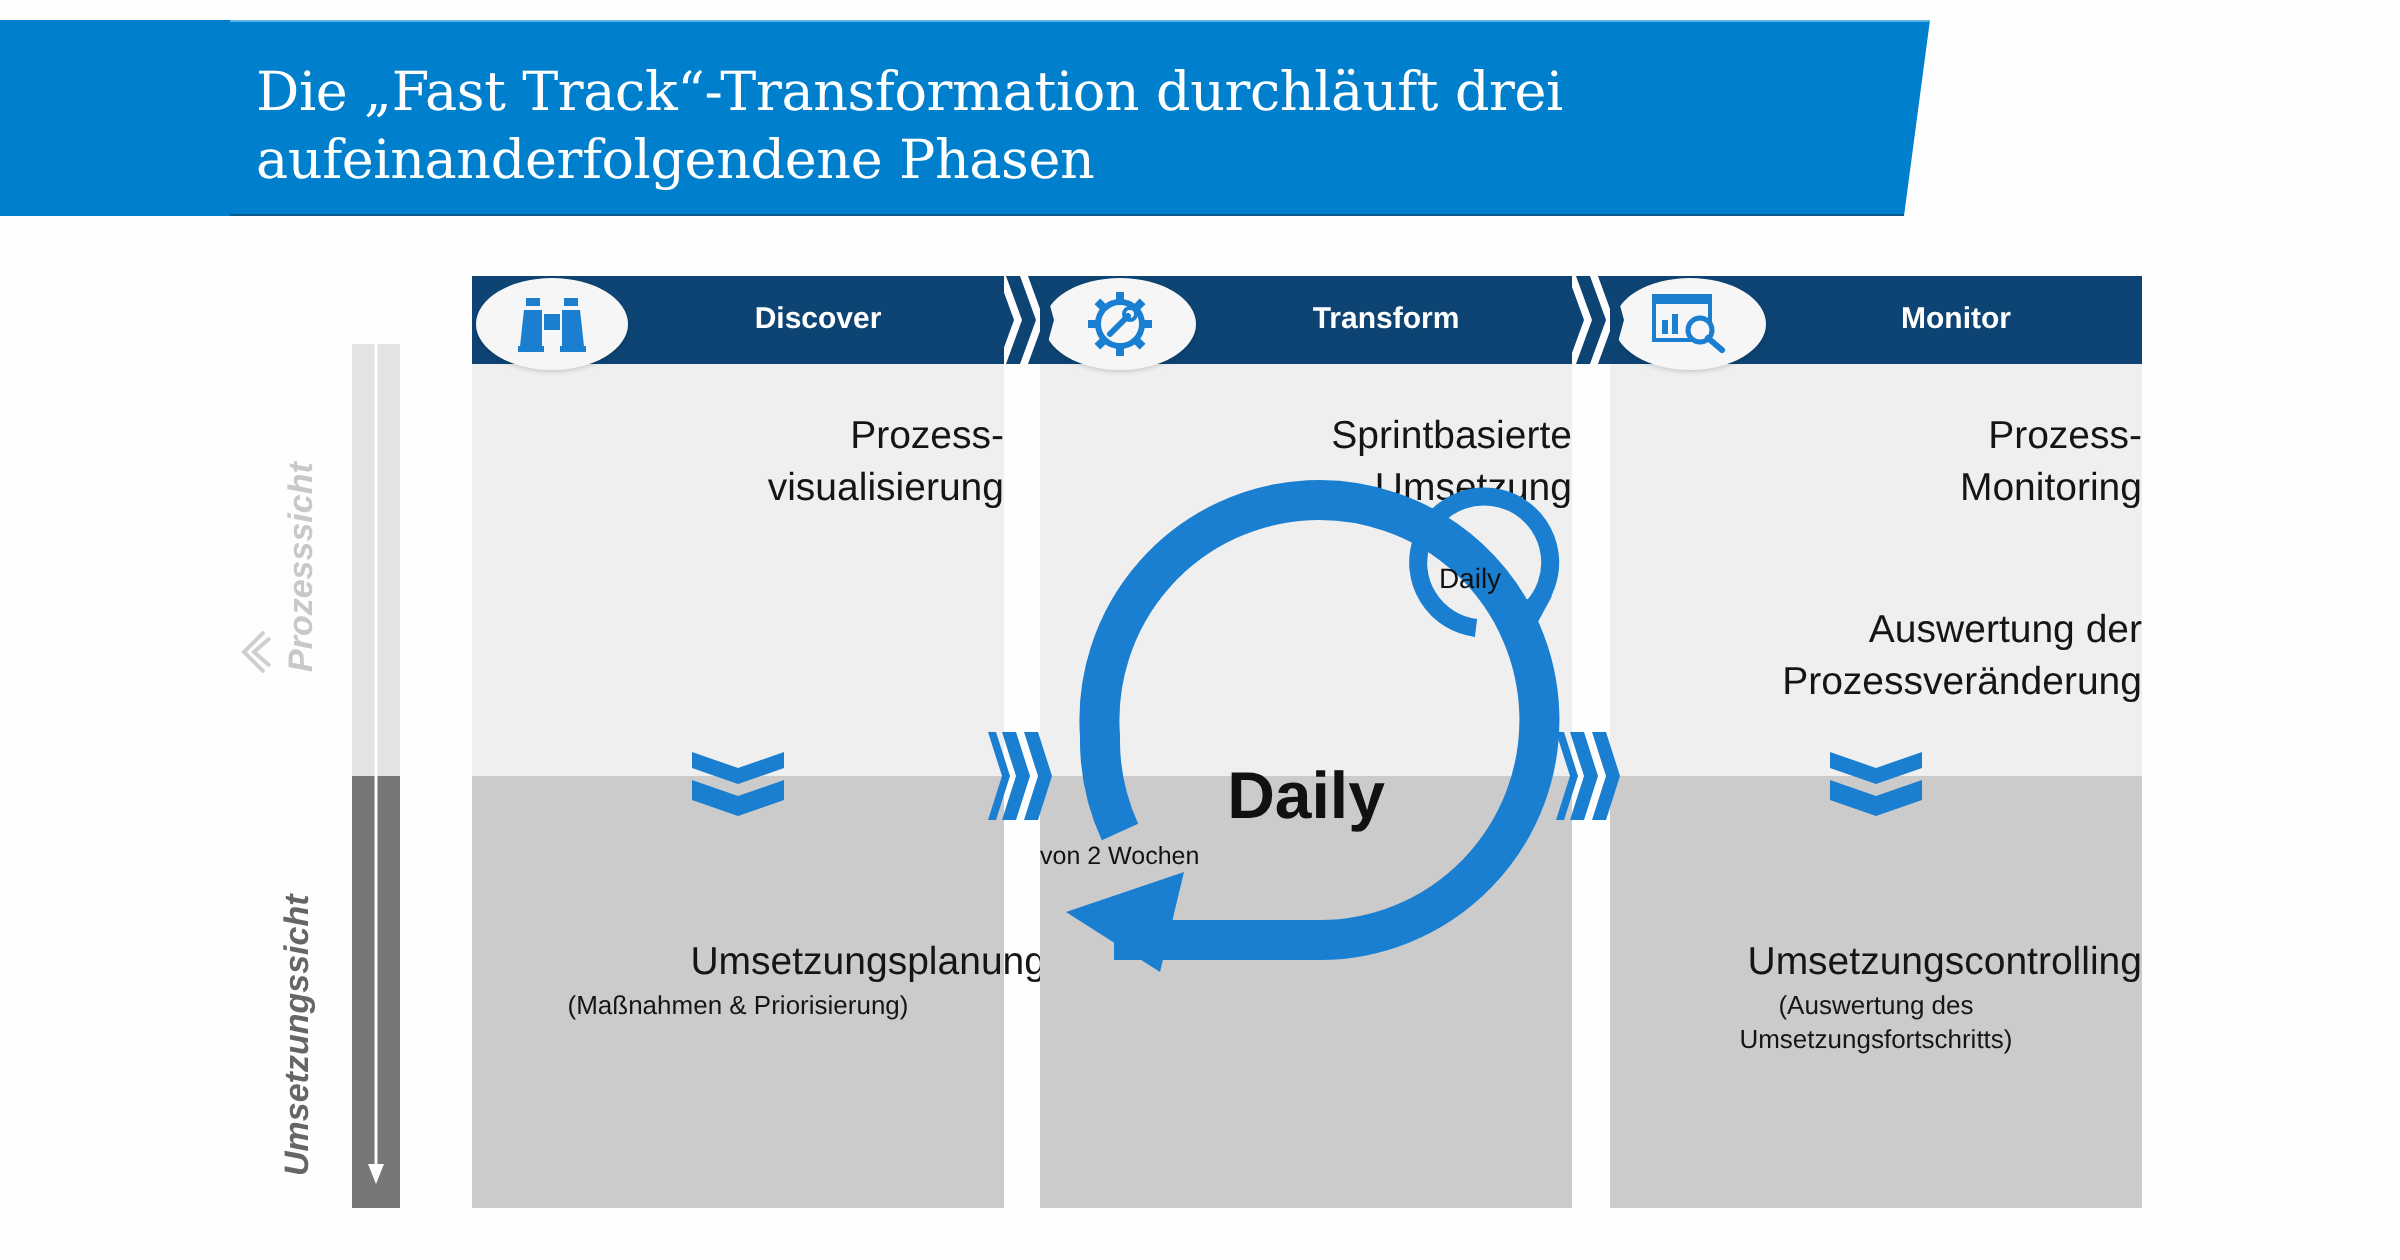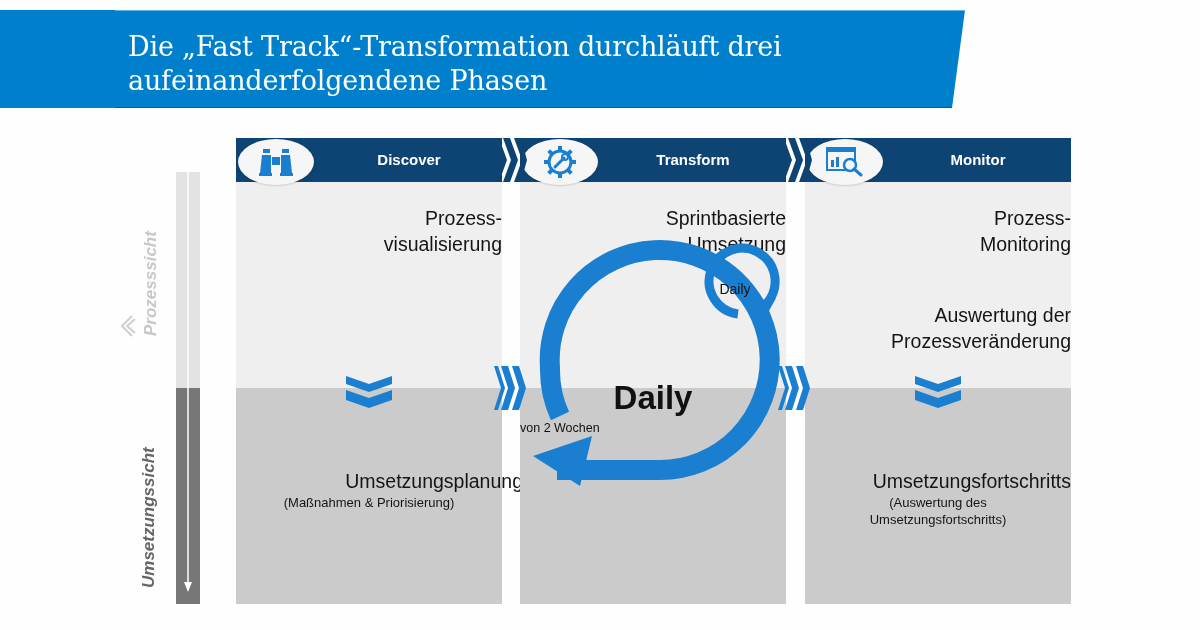--- a/index.html
+++ b/index.html
@@ -148,21 +148,21 @@
     <div>Monitoring</div>
   </div>
   <div class="txt" style="top:164px;">
     <div>Auswertung der</div>
     <div>Prozessveränderung</div>
   </div>
   <svg style="position:absolute;left:110px;top:238px" width="46" height="32">
     <polygon points="0,0 23,8 46,0 46,8 23,16 0,8" fill="#1a7fd0"></polygon>
     <polygon points="0,14 23,22 46,14 46,24 23,32 0,24" fill="#1a7fd0"></polygon>
   </svg>
-  <div class="txt" style="top:330px;">Umsetzungsfortschritts</div>
+  <div class="txt" style="top:330px;">Umsetzungscontrolling</div>
   <div class="sub" style="top:356px;text-align:center;">
     <div>(Auswertung des</div>
     <div>Umsetzungsfortschritts)</div>
   </div>
 </div>
 
 <svg style="position:absolute;left:493px;top:138px" width="34" height="44">
   <polygon points="0,0 6,0 14,22 6,44 0,44 8,22" fill="#0d4473"></polygon>
   <polygon points="10,0 17,0 25,22 17,44 10,44 18,22" fill="#0d4473"></polygon>
   <polygon points="21,0 28,0 34,22 28,44 21,44 29,22" fill="#0d4473"></polygon>

